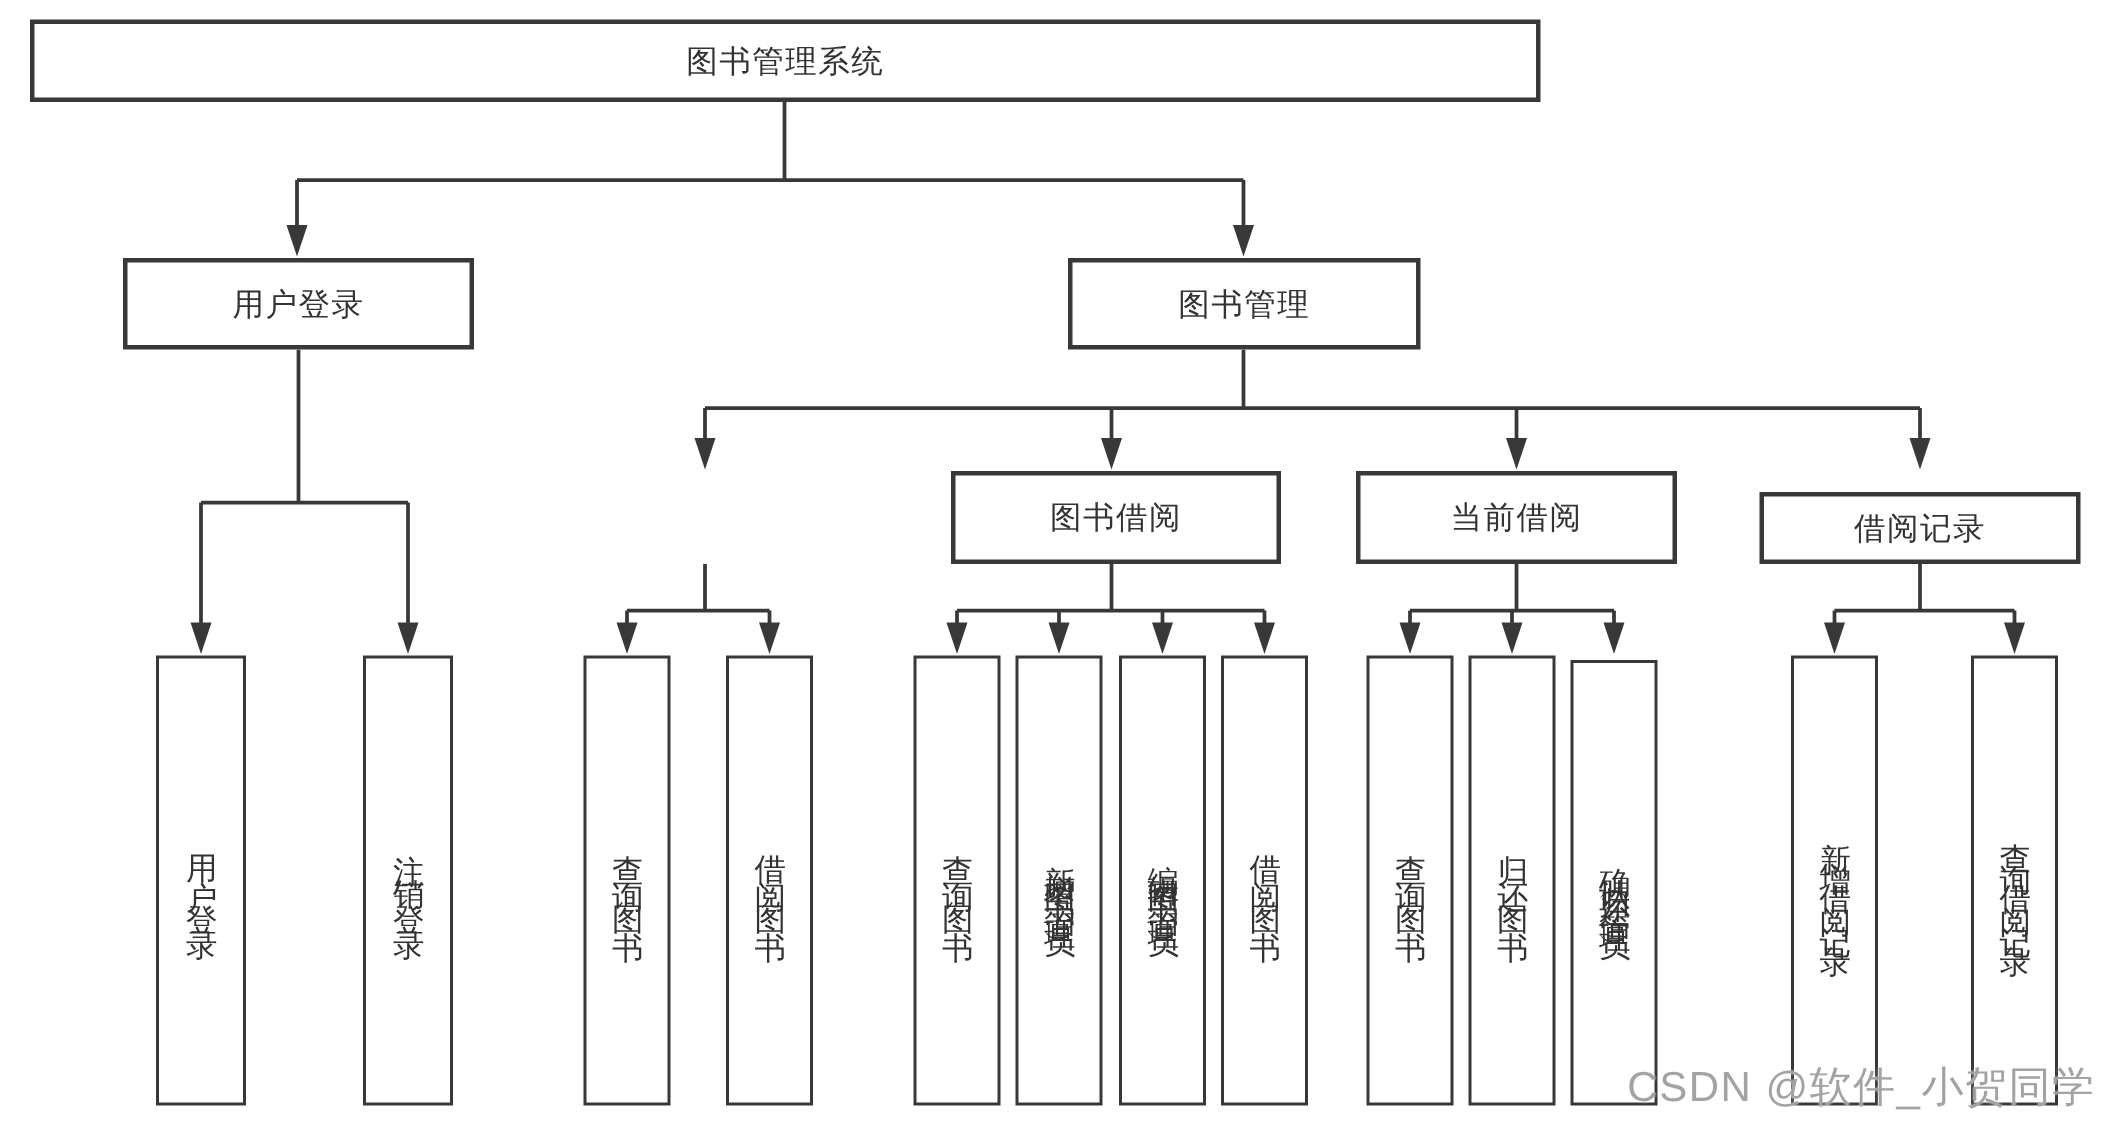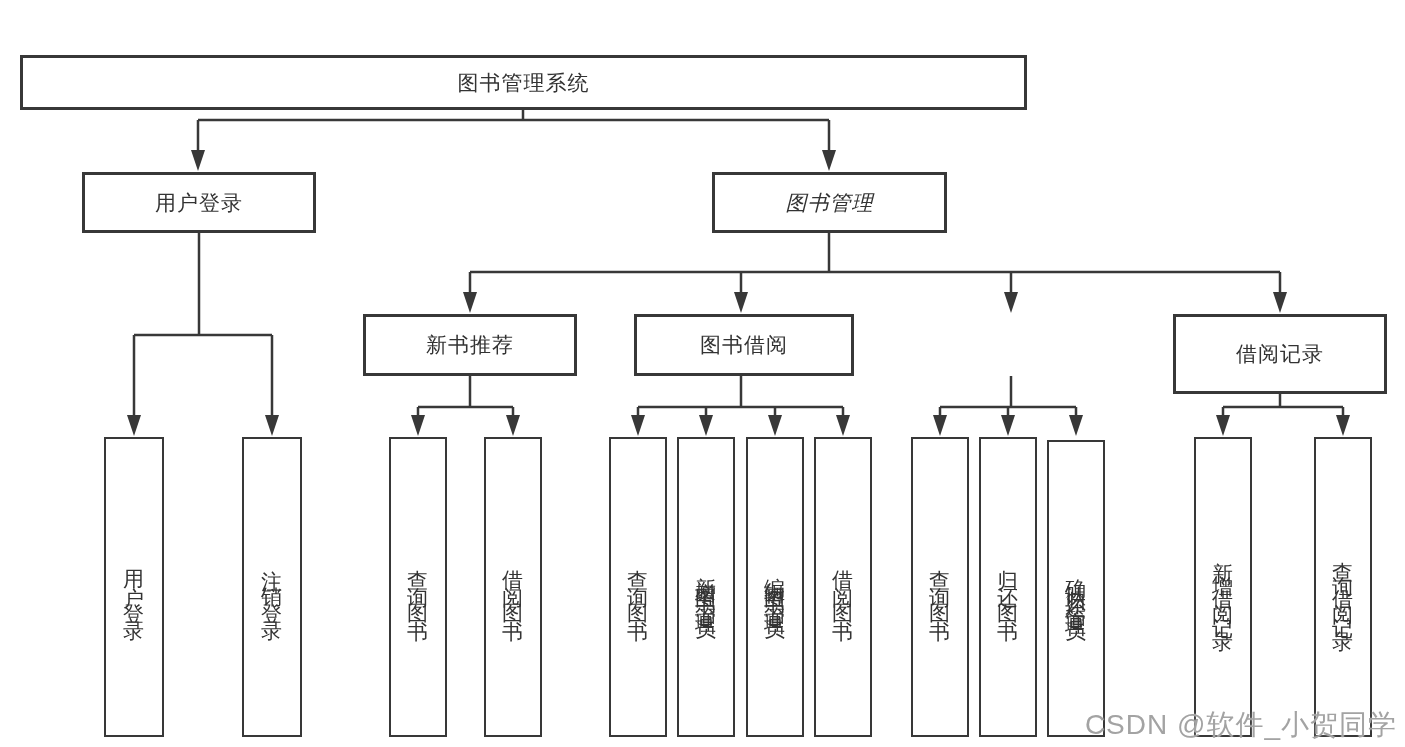--- a/index.html
+++ b/index.html
@@ -121,28 +121,28 @@
       <polygon points="1001,415 1015,415 1008,436"></polygon>
       <polygon points="1069,415 1083,415 1076,436"></polygon>
     </g>
     <g>
       <path d="M1280 376 V407 M1223 407 H1343 M1223 407 V418 M1343 407 V418"></path>
       <polygon points="1216,415 1230,415 1223,436"></polygon>
       <polygon points="1336,415 1350,415 1343,436"></polygon>
     </g>
   </svg>
 
-  <div class="hnode" style="left:20px; top:13px; width:1007px; height:55px;margin-top:42px;">图书管理系统</div>
+  <div class="hnode" style="left:20px; top:13px; width:1007px; height:55px;">图书管理系统</div>
 
   <div class="hnode" style="left:82px; top:172px; width:234px; height:61px;">用户登录</div>
-  <div class="hnode" style="left:712px; top:172px; width:235px; height:61px;font-style:italic;">图书管理</div>
+  <div class="hnode" style="left:712px; top:172px; width:235px; height:61px;">图书管理</div>
 
-  <div class="hnode" style="left:363px; top:314px; width:214px; height:62px;">新书推荐</div>
   <div class="hnode" style="left:634px; top:314px; width:220px; height:62px;">图书借阅</div>
-  <div class="hnode" style="left:1173px; top:314px; width:214px; height:80px;">借阅记录</div>
+  <div class="hnode" style="left:904px; top:314px; width:214px; height:62px;">当前借阅</div>
+  <div class="hnode" style="left:1173px; top:328px; width:214px; height:48px;">借阅记录</div>
 
   <div class="vnode vt-loose" style="left:104px; top:437px; width:60px; height:300px;">
     <span class="vtext">用户登录</span>
   </div>
   <div class="vnode vt-loose" style="left:242px; top:437px; width:60px; height:300px;">
     <span class="vtext">注销登录</span>
   </div>
 
   <div class="vnode vt-loose" style="left:389px; top:437px; width:58px; height:300px;">
     <span class="vtext">查询图书</span>

